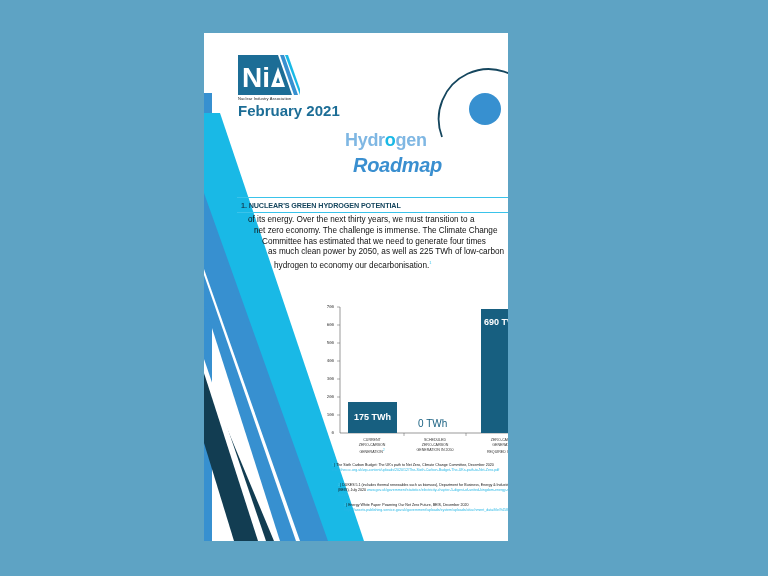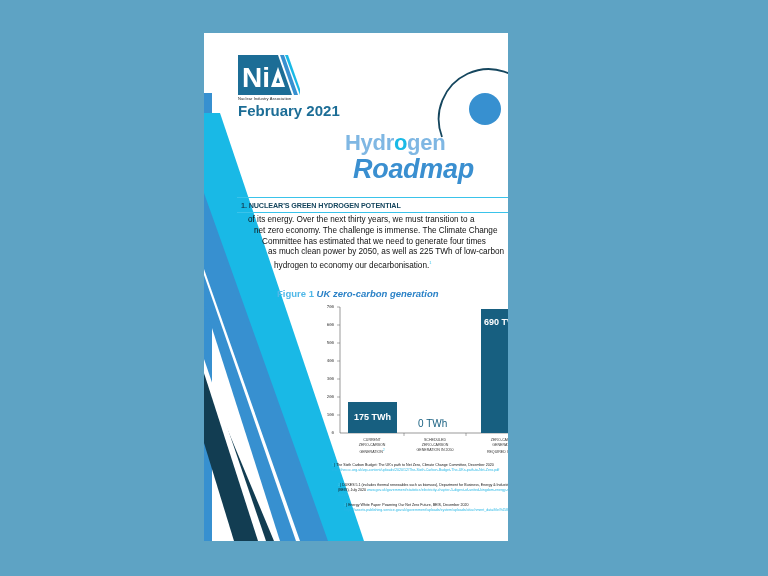--- a/index.html
+++ b/index.html
@@ -19,25 +19,25 @@
     .logo-caption {
       position: absolute; left: 34px; top: 63px; font-size: 4px; color: #222;
       letter-spacing: 0.1px; white-space: nowrap;
     }
     .date {
       position: absolute; left: 34px; top: 69px; font-size: 15px; font-weight: bold; color: #1c6d96;
     }
     .ring { position: absolute; left: 180px; top: 8px; width: 150px; height: 150px; }
     .title-hydrogen {
       position: absolute; left: 141px; top: 97px;
-      font-size: 22px; font-weight: bold; color: #7fb7e3; letter-spacing: -0.3px;
+      font-size: 18px; font-weight: bold; color: #7fb7e3; letter-spacing: -0.3px;
     }
     .title-roadmap {
       position: absolute; left: 149px; top: 121px;
-      font-size: 27px; font-weight: bold; font-style: italic; color: #3a8fd0; letter-spacing: -0.3px;
+      font-size: 20px; font-weight: bold; font-style: italic; color: #3a8fd0; letter-spacing: -0.3px;
     }
     .section-heading {
       position: absolute; left: 33px; top: 164px; width: 301px;
       font-size: 7.2px; font-weight: bold; color: #15465e; letter-spacing: -0.1px;
       border-top: 1.5px solid #3ac3ea; border-bottom: 1.5px solid #3ac3ea;
       padding: 3px 0 2px 4px; box-sizing: border-box;
     }
     .intro {
       position: absolute; left: 40px; top: 182px; width: 300px;
       font-size: 8.2px; line-height: 10.8px; color: #111;
@@ -104,23 +104,20 @@
   <div class="section-heading">1. NUCLEAR'S GREEN HYDROGEN POTENTIAL</div>
 
   <div class="intro">
     <span class="line" style="padding-left:4px">of its energy. Over the next thirty years, we must transition to a</span>
     <span class="line" style="padding-left:10px">net zero economy. The challenge is immense. The Climate Change</span>
     <span class="line" style="padding-left:18px">Committee has estimated that we need to generate four times</span>
     <span class="line" style="padding-left:24px">as much clean power by 2050, as well as 225 TWh of low-carbon</span>
     <span class="line" style="padding-left:30px"><span>hydrogen to economy our decarbonisation.</span><sup>1</sup></span>
   </div>
 
-  <div class="fig-title">
-    <span>Figure 1</span> <em>UK zero-carbon generation</em>
-  </div>
 
   <div class="chart">
     <svg style="position:absolute;left:0;top:0" width="220" height="160">
       <line x1="26" y1="8" x2="26" y2="134" stroke="#555" stroke-width="0.6"></line>
       <line x1="26" y1="134" x2="216" y2="134" stroke="#555" stroke-width="0.6"></line>
       <line x1="23" y1="8" x2="26" y2="8" stroke="#555" stroke-width="0.5"></line>
       <line x1="23" y1="26" x2="26" y2="26" stroke="#555" stroke-width="0.5"></line>
       <line x1="23" y1="44" x2="26" y2="44" stroke="#555" stroke-width="0.5"></line>
       <line x1="23" y1="62" x2="26" y2="62" stroke="#555" stroke-width="0.5"></line>
       <line x1="23" y1="80" x2="26" y2="80" stroke="#555" stroke-width="0.5"></line>

